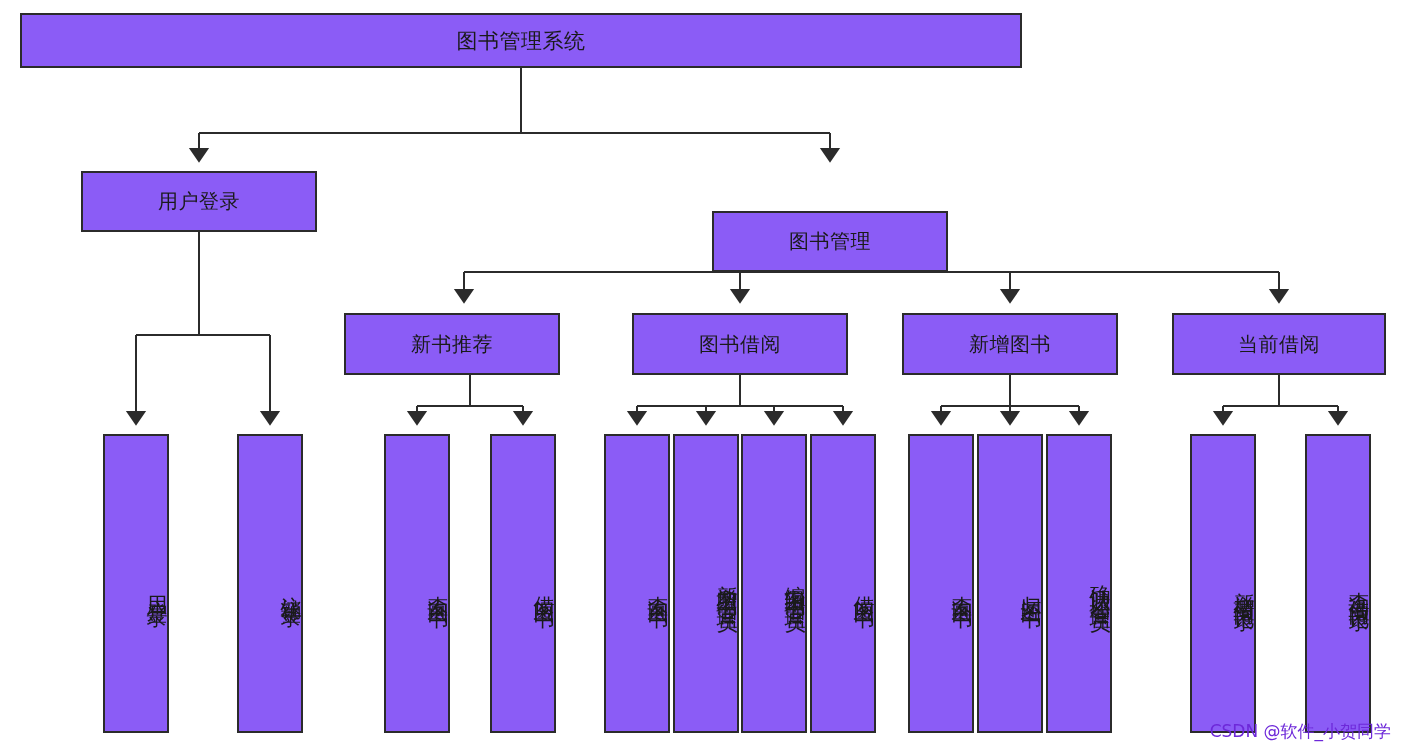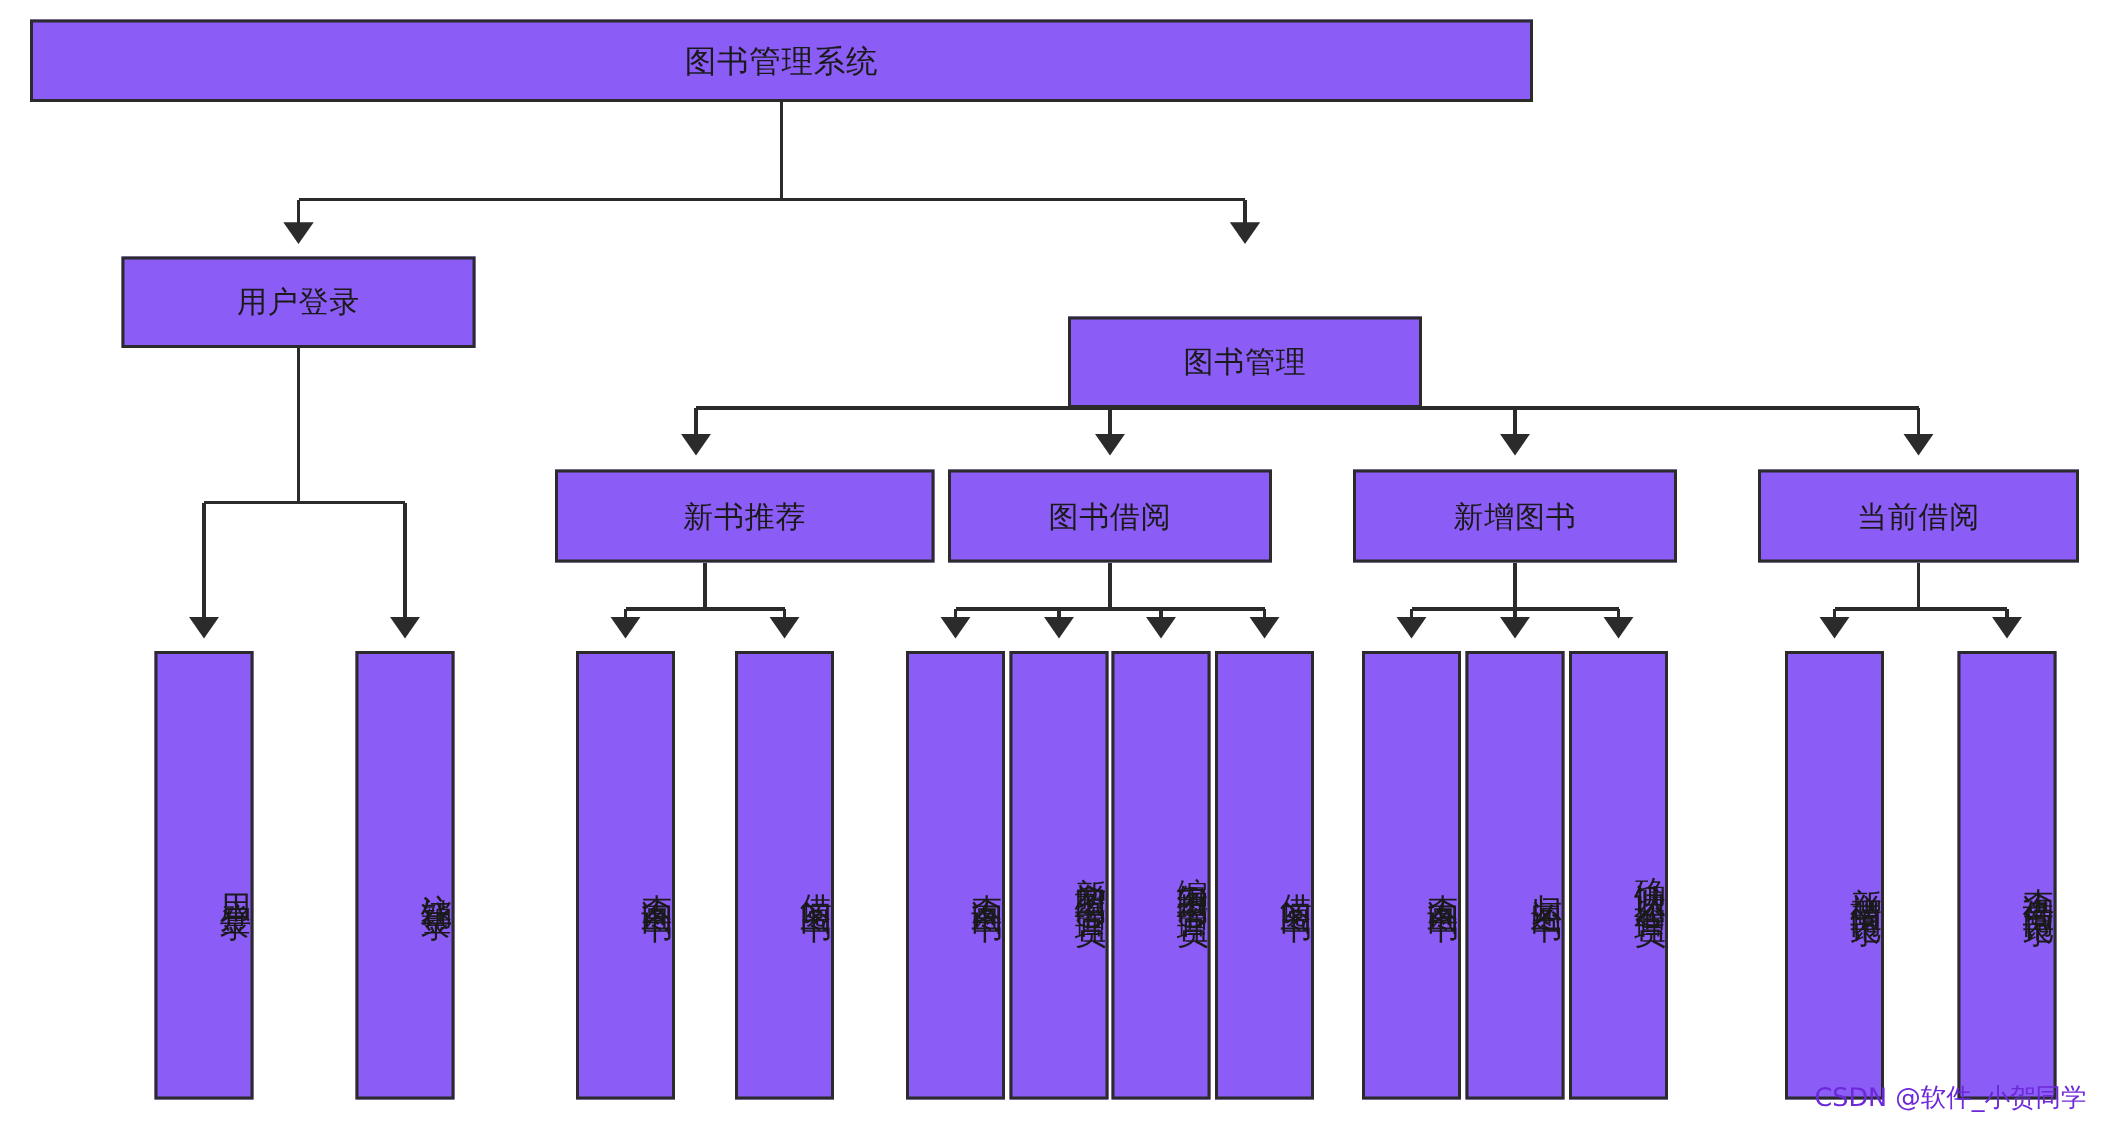--- a/index.html
+++ b/index.html
@@ -110,21 +110,21 @@
   <span class="node-label">图书管理系统</span>
 </div>
 
 <div class="node-box lvl2" style="left:81px;top:171px;width:236px;height:61px;">
   <span class="node-label">用户登录</span>
 </div>
 <div class="node-box lvl2" style="left:712px;top:171px;width:236px;height:61px;margin-top:40px;">
   <span class="node-label">图书管理</span>
 </div>
 
-<div class="node-box lvl3" style="left:370px;top:313px;width:253px;height:62px;">
+<div class="node-box lvl3" style="left:344px;top:313px;width:216px;height:62px;">
   <span class="node-label">新书推荐</span>
 </div>
 <div class="node-box lvl3" style="left:632px;top:313px;width:216px;height:62px;padding-left:24px;">
   <span class="node-label">图书借阅</span>
 </div>
 <div class="node-box lvl3" style="left:902px;top:313px;width:216px;height:62px;">
   <span class="node-label">新增图书</span>
 </div>
 <div class="node-box lvl3" style="left:1172px;top:313px;width:214px;height:62px;">
   <span class="node-label">当前借阅</span>

